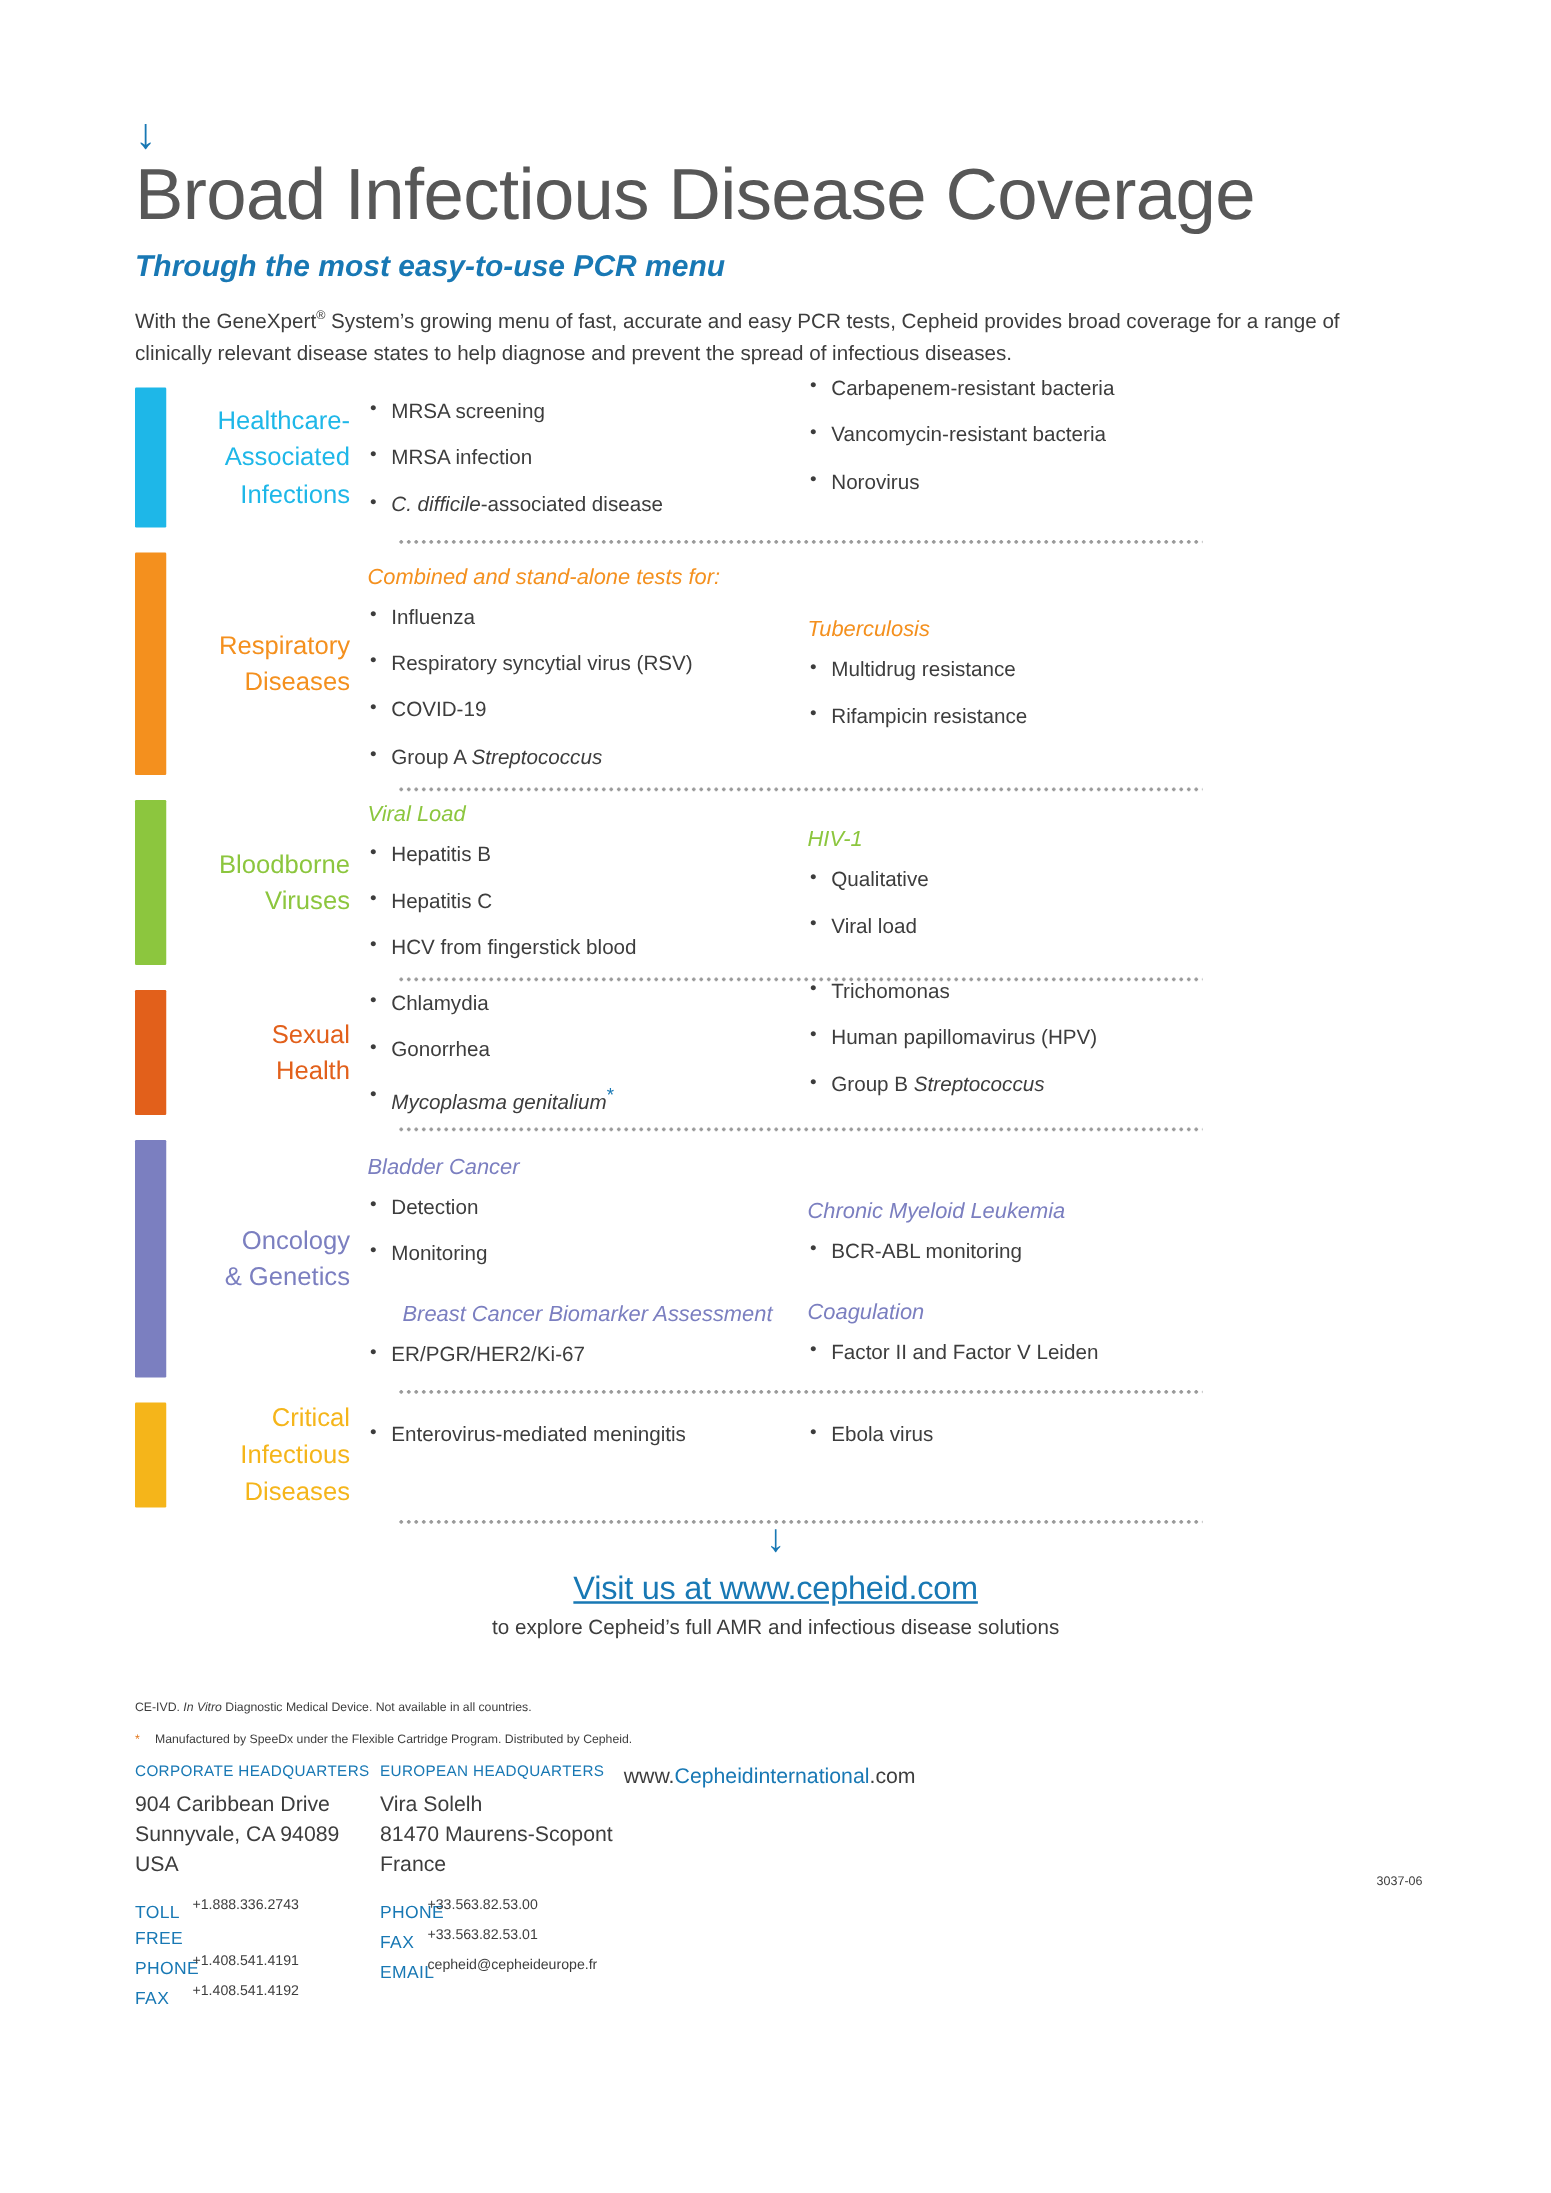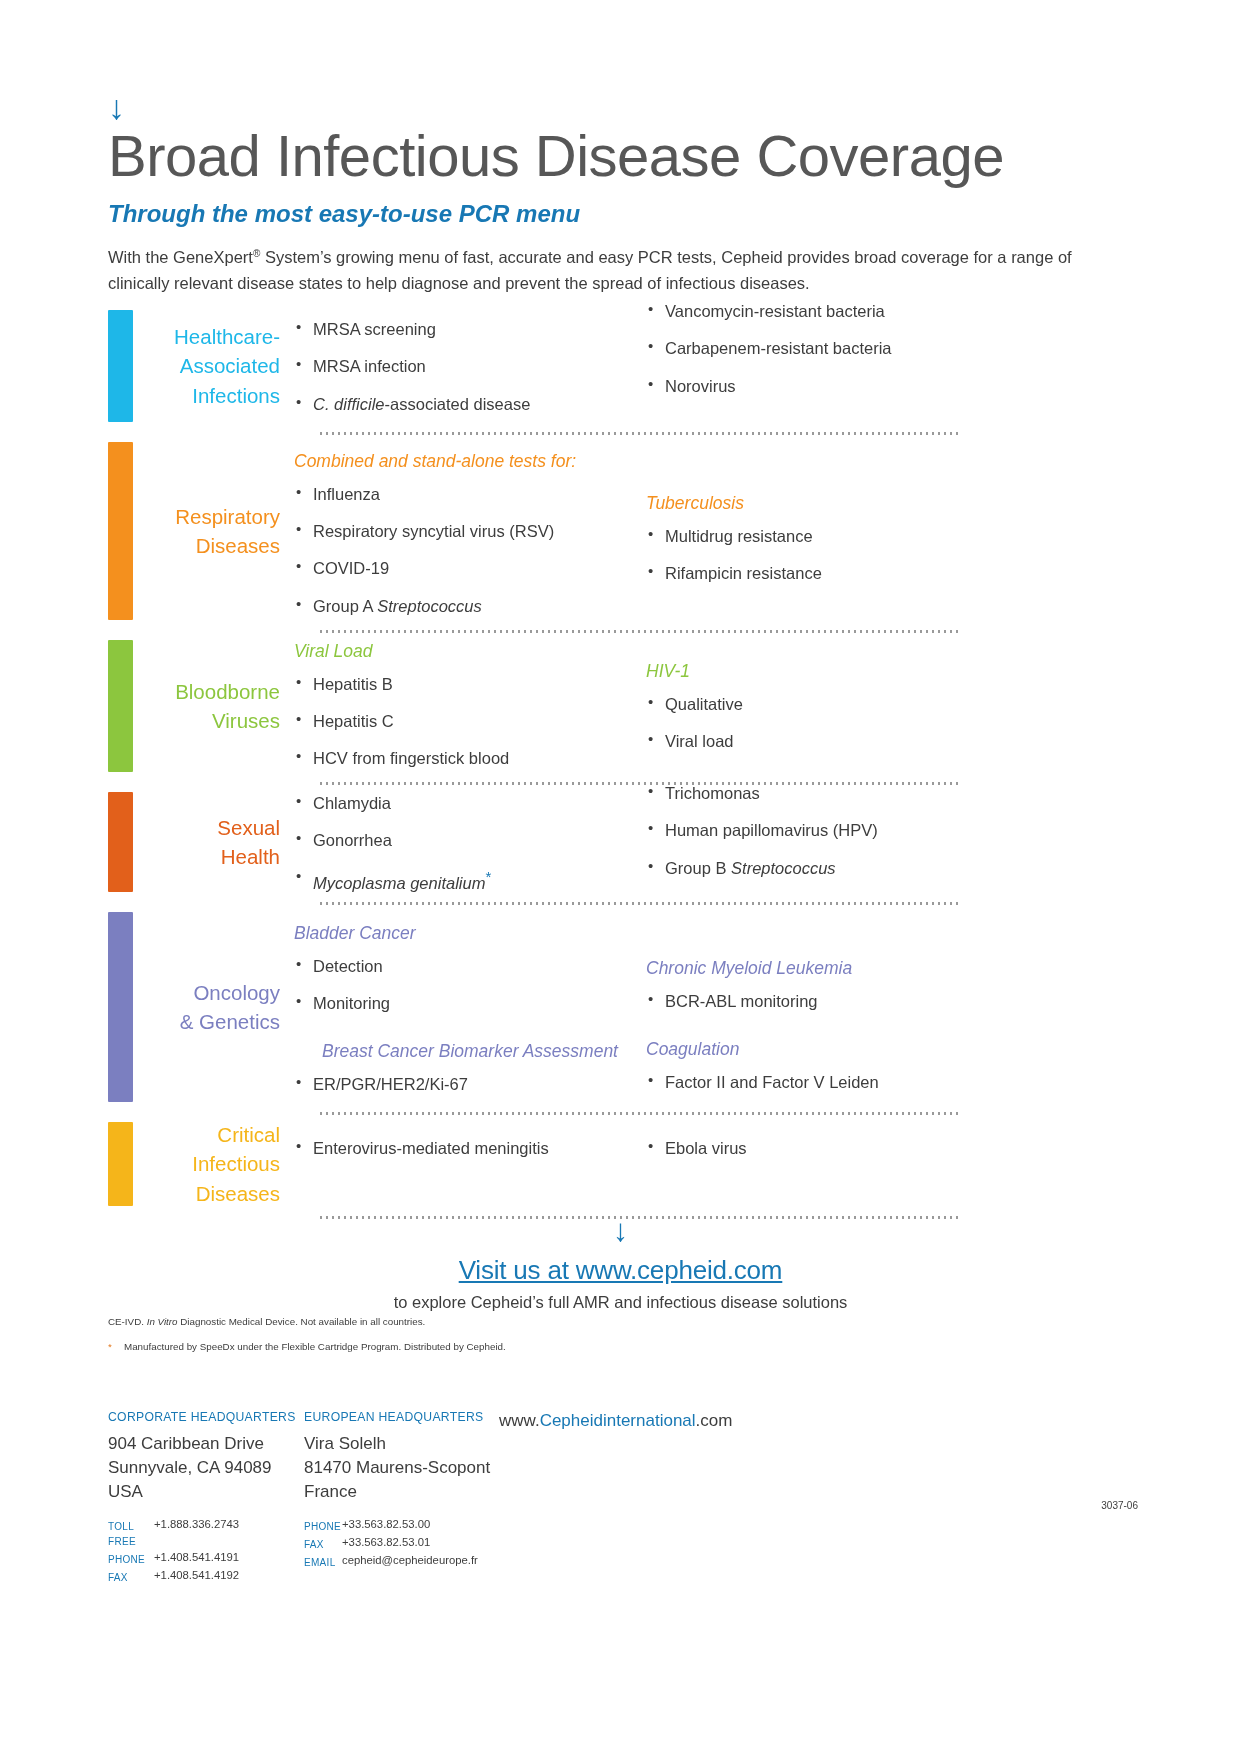--- a/index.html
+++ b/index.html
@@ -183,21 +183,21 @@
     display: block;
     font-size: 16.5px;
     color: #3d3d3d;
     margin-top: 7px;
   }
 
   
   .fineprint {
     position: absolute;
     left: 108px;
-    top: 1315px;
+    top: 1360px;
     width: 1000px;
     font-size: 9.8px;
     color: #3d3d3d;
     line-height: 1.5;
   }
   .fineprint .fp-row { margin-bottom: 10px; }
   .fp-star {
     display: inline-block;
     width: 16px;
     color: #e2761b;
@@ -228,21 +228,21 @@
     line-height: 1.42;
     margin-bottom: 12px;
   }
   .f-line {
     display: flex;
     font-size: 11.3px;
     line-height: 1.5;
   }
   .f-lbl {
     color: #1878b4;
-    font-size: 10px;
+    font-size: 14px;
     letter-spacing: 0.3px;
     text-transform: uppercase;
     padding-top: 3px;
   }
   .f-lbl.w1 { width: 46px; flex: 0 0 46px; }
   .f-lbl.w2 { width: 38px; flex: 0 0 38px; }
   .f-val { white-space: nowrap; }
   .f-web {
     font-size: 17px;
     padding-top: 1px;
@@ -284,22 +284,22 @@
           <div class="cols2">
             <div class="col-left" style="padding-top: 18px;">
               <ul class="items">
                 <li><span>MRSA screening</span></li>
                 <li><span>MRSA infection</span></li>
                 <li><i>C. difficile</i><span>-associated disease</span></li>
               </ul>
             </div>
             <div class="col-right" style="padding-top: 0px;">
               <ul class="items">
+                <li><span>Carbapenem-resistant  bacteria</span></li>
                 <li><span>Vancomycin-resistant  bacteria</span></li>
-                <li><span>Carbapenem-resistant  bacteria</span></li>
                 <li><span>Norovirus</span></li>
               </ul>
             </div>
           </div>
         </div>
       </div>
       <div style="position: relative; height: 0px;">
         <div class="dotrule"></div>
       </div>
       <div class="section" style="height: 198px;">

